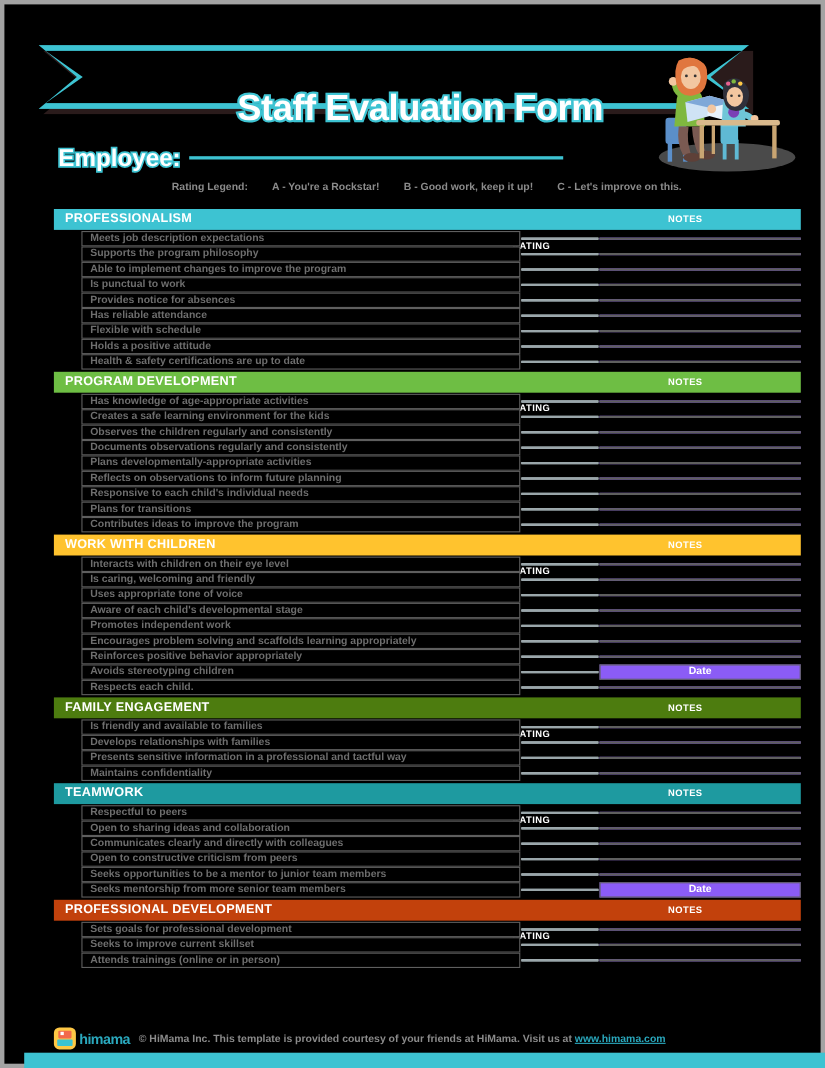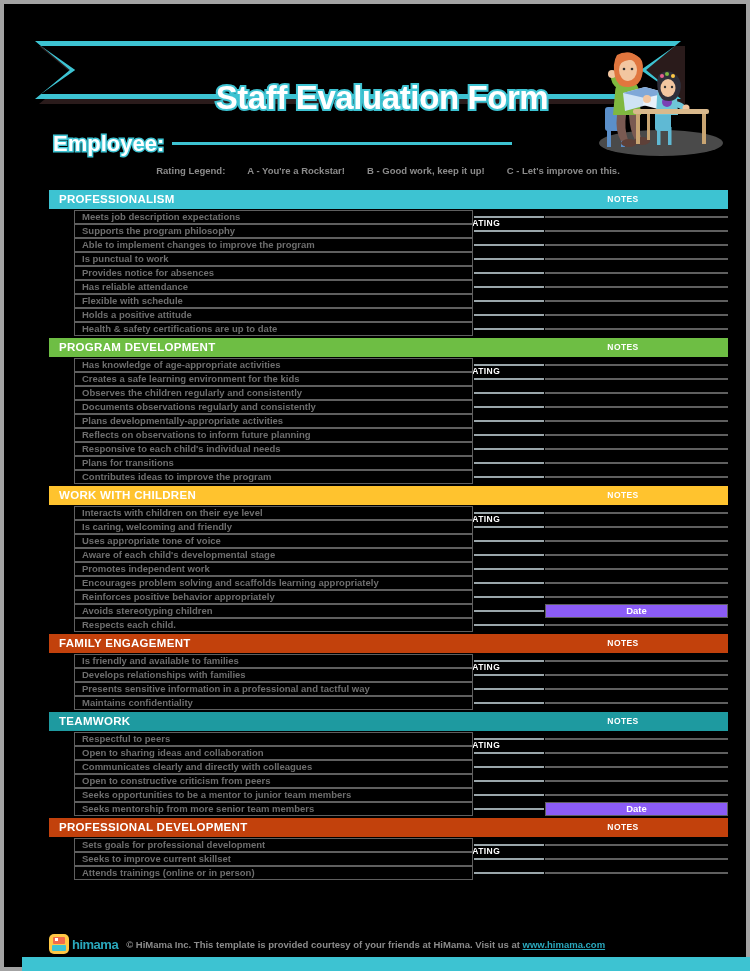--- a/index.html
+++ b/index.html
@@ -366,21 +366,21 @@
           <div class="cell-item">Avoids stereotyping children</div>
           <div class="cell-rating"></div>
           <div class="cell-notes">Date</div>
         </div>
         <div class="row">
           <div class="cell-item">Respects each child.</div>
           <div class="cell-rating"></div>
           <div class="cell-notes"></div>
         </div>
         <div class="sec-gap"></div>
-        <div class="sec-header" style="background: #c2410c;">
+        <div class="sec-header" style="background: #4d7c0f;">
           <div class="sec-title">FAMILY ENGAGEMENT</div>
           <div class="sec-rating">RATING</div>
           <div class="sec-notes">NOTES</div>
         </div>
         <div class="row">
           <div class="cell-item">Is friendly and available to families</div>
           <div class="cell-rating"></div>
           <div class="cell-notes"></div>
         </div>
         <div class="row">

